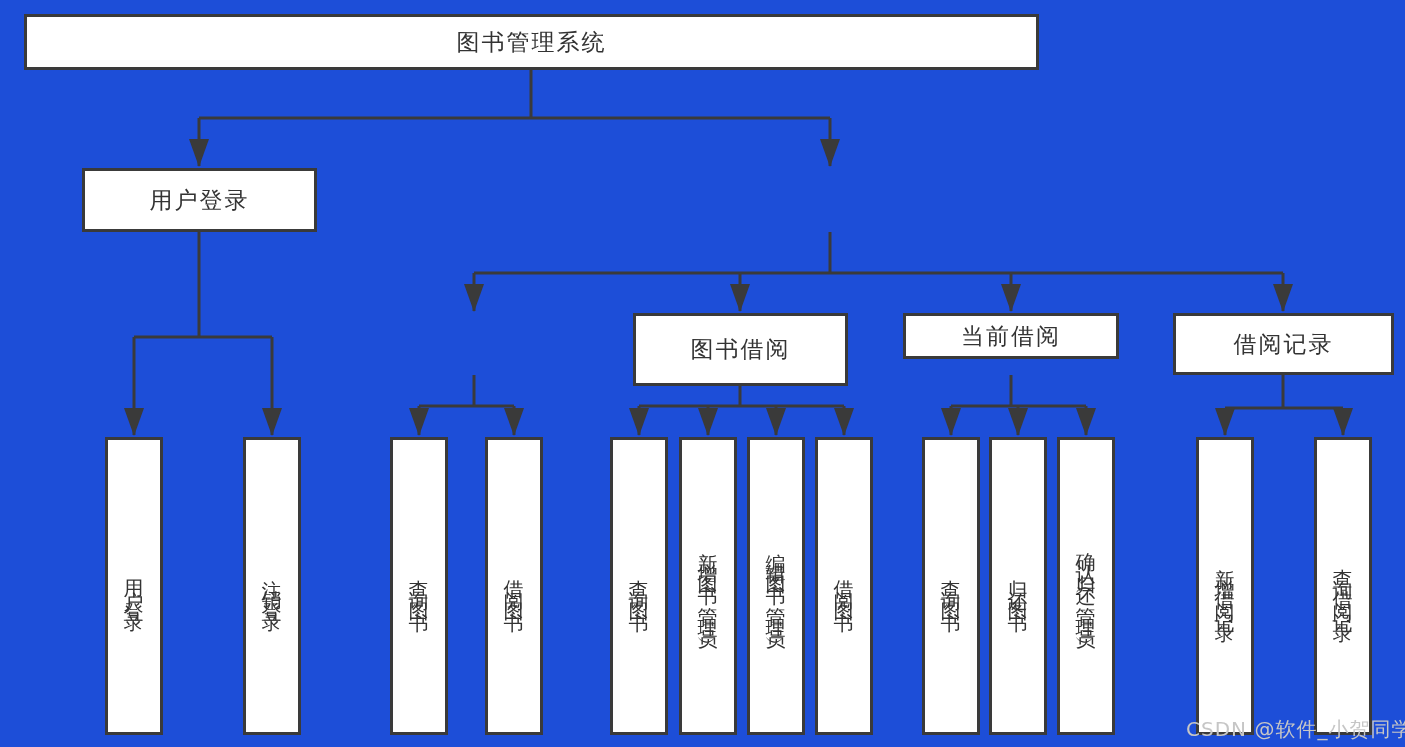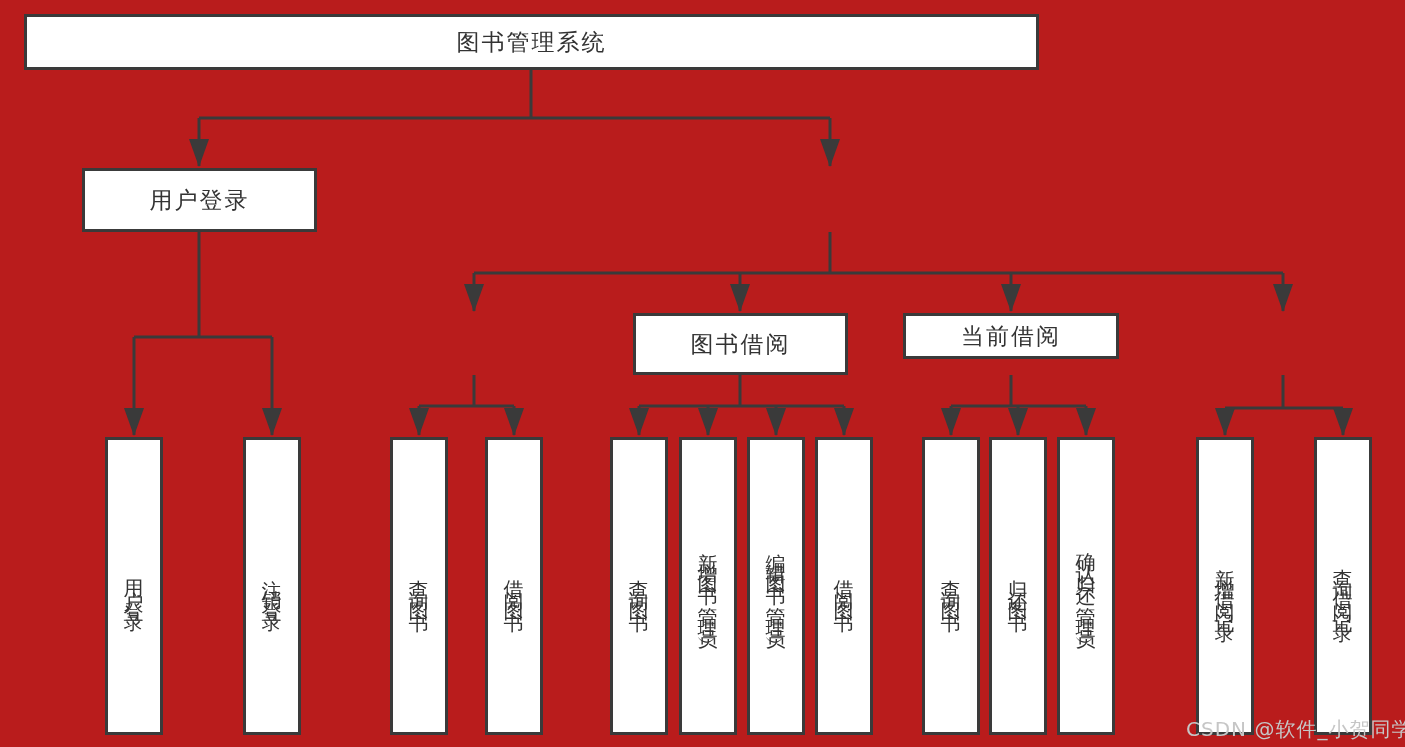--- a/index.html
+++ b/index.html
@@ -1,20 +1,20 @@
 <!DOCTYPE html>
 <html><head>
 <meta charset="utf-8">
 <style>
   html, body { margin: 0; padding: 0; background: #ffffff; }
   .canvas {
     position: relative;
     width: 1405px;
     height: 747px;
-    background: #b91c1c;
+    background: #1d4ed8;
     font-family: "DejaVu Sans", "Liberation Sans", sans-serif;
     overflow: hidden;
   }
   svg.wires {
     position: absolute;
     left: 0; top: 0;
     width: 1405px; height: 747px;
   }
   .node {
     position: absolute;
@@ -101,25 +101,28 @@
   </svg>
 
   <div class="node h" style="left:24px;top:14px;width:1015px;height:56px">
     <span class="lbl">图书管理系统</span>
   </div>
 
   <div class="node h" style="left:82px;top:168px;width:235px;height:64px">
     <span class="lbl">用户登录</span>
   </div>
 
-  <div class="node h" style="left:633px;top:313px;width:215px;height:62px">
+  <div class="node h" style="left:633px;top:313px;width:215px;height:73px">
     <span class="lbl">图书借阅</span>
   </div>
   <div class="node h" style="left:903px;top:313px;width:216px;height:46px">
     <span class="lbl">当前借阅</span>
+  </div>
+  <div class="node h" style="left:1173px;top:313px;width:221px;height:62px">
+    <span class="lbl">借阅记录</span>
   </div>
 
   <div class="node v" style="left:105px;top:437px;width:58px;height:298px">
     <span class="lbl">用户登录</span>
   </div>
   <div class="node v" style="left:243px;top:437px;width:58px;height:298px">
     <span class="lbl">注销登录</span>
   </div>
 
   <div class="node v" style="left:390px;top:437px;width:58px;height:298px">

